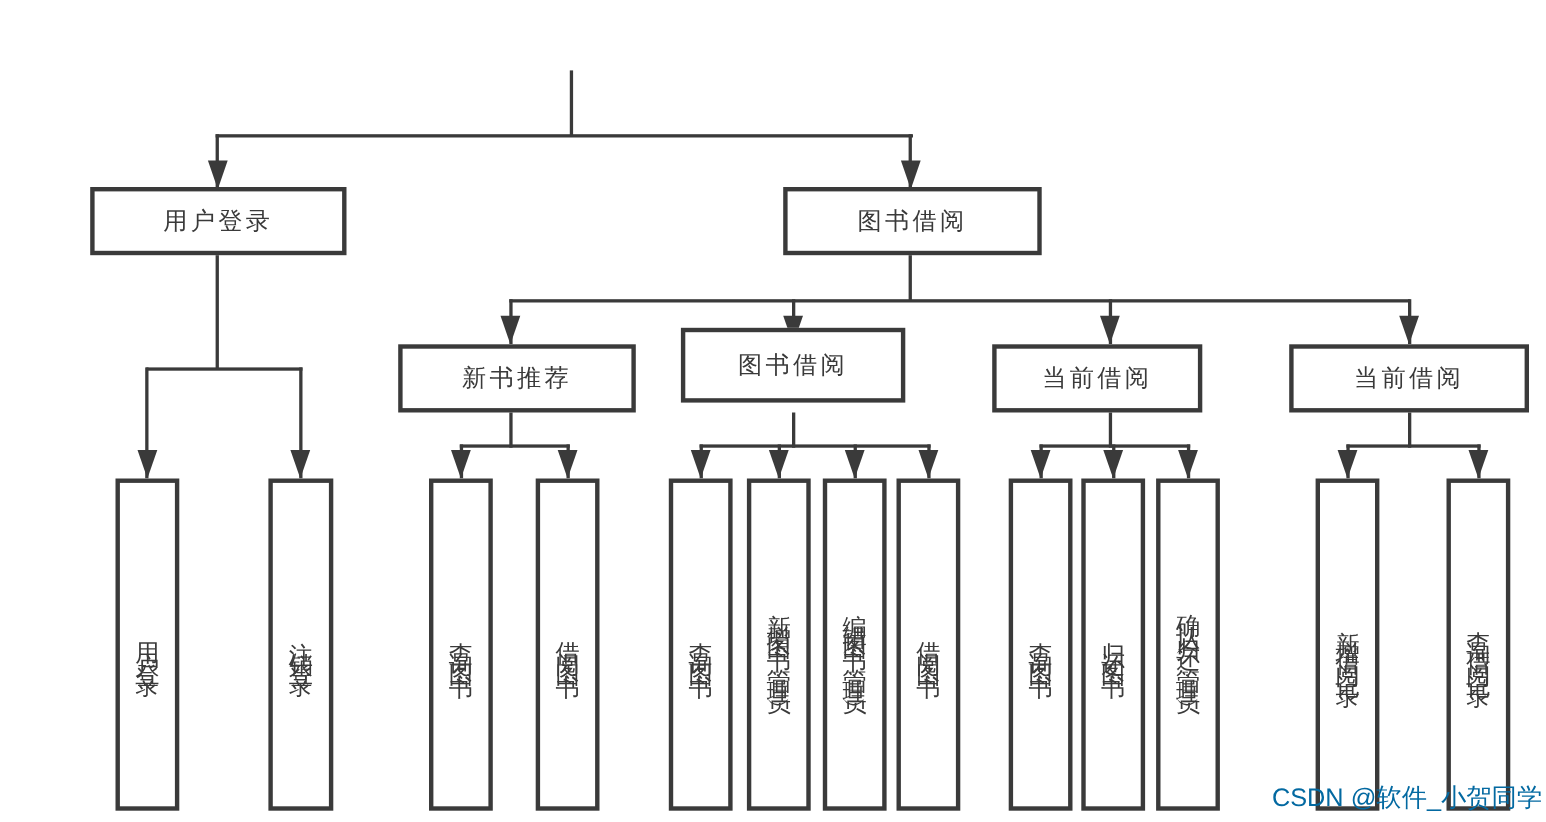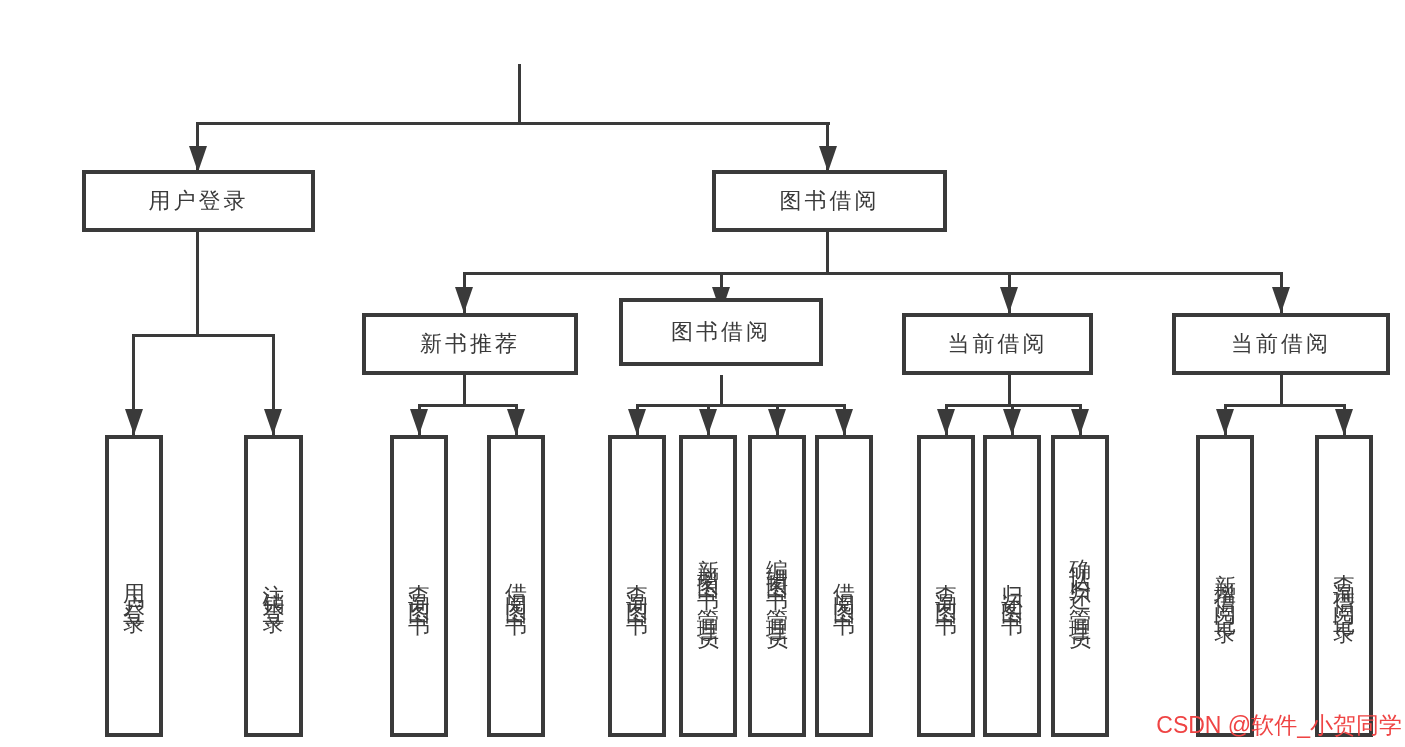--- a/index.html
+++ b/index.html
@@ -20,21 +20,21 @@
   }
   .hline { position:absolute; height:3px; background:#3a3a3a; }
   .vline { position:absolute; width:3px; background:#3a3a3a; }
   .arrow {
     position:absolute; width:0; height:0;
     border-left:9px solid transparent; border-right:9px solid transparent;
     border-top:26px solid #3a3a3a;
   }
   .watermark {
     position:absolute; right:3px; top:710px;
-    font-size:23px; color:#ef4444; white-space:nowrap; z-index:5;margin-left:12px;
+    font-size:23px; color:#0369a1; white-space:nowrap; z-index:5;margin-left:12px;
   }
 </style>
 </head>
 <body>
 
 <div class="canvas">
 
 
   <div class="vline" style="left:518px;top:64px;height:60px"></div>
   <div class="hline" style="left:196px;top:122px;width:634px"></div>

